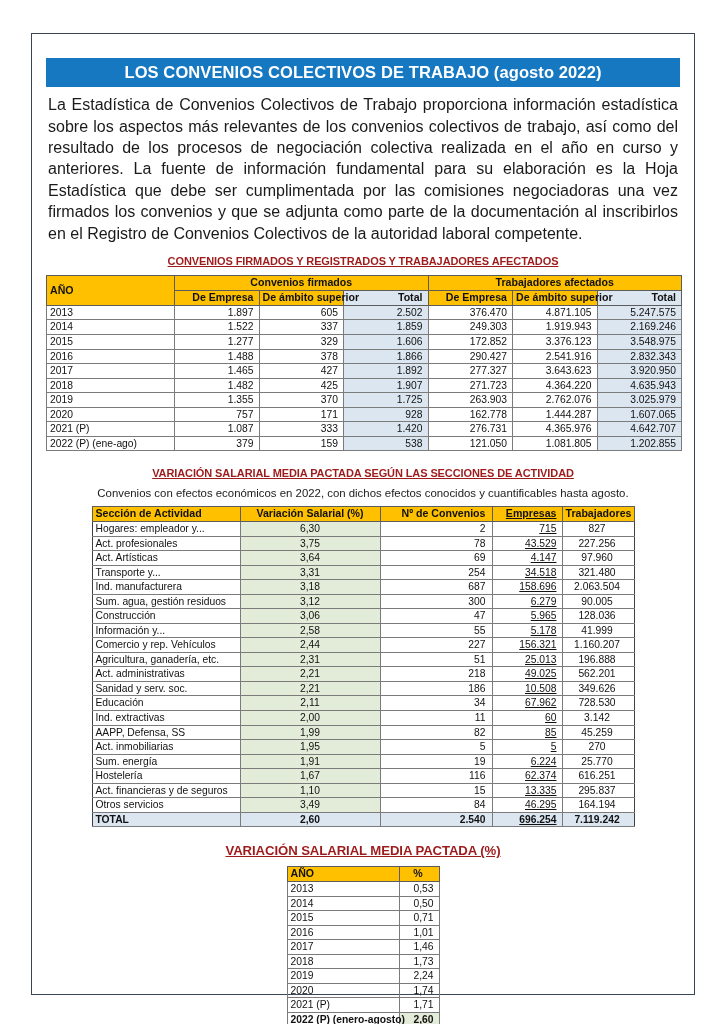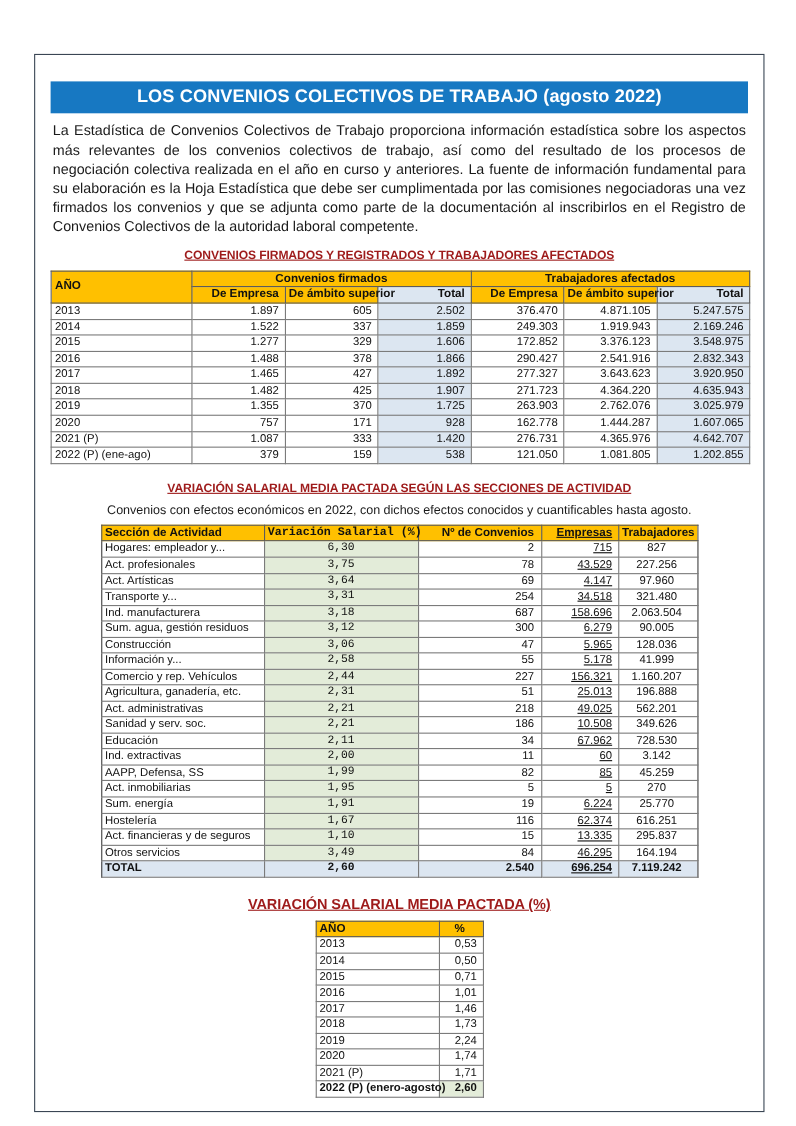--- a/index.html
+++ b/index.html
@@ -10,21 +10,21 @@
     font-family: "Liberation Sans", sans-serif;
   }
   #page {
     position: relative;
     width: 724px; height: 1024px;
     background: #ffffff;
     overflow: hidden;
   }
   .sheet {
     position: absolute;
-    left: 31px; top: 49px;
+    left: 31px; top: 33px;
     width: 664px; height: 962px;
     border: 1px solid #3a4654;
     background: #ffffff;
   }
   .inner {
     padding: 24px 14px 0 14px;
   }
 
   
   .banner {
@@ -34,21 +34,21 @@
     font-size: 16.5px;
     font-weight: bold;
     letter-spacing: .1px;
     padding: 5px 4px 6px 4px;
     line-height: 1.1;
   }
 
   
   .intro {
     margin: 7px 2px 0 2px;
-    font-size: 13px;
+    font-size: 16px;
     line-height: 1.34;
     text-align: justify;
     color: #1a1a1a;
   }
 
   
   .red-head {
     color: #9e1b1b;
     font-weight: bold;
     text-align: center;
@@ -106,21 +106,21 @@
   #tbl1 .c-tot2  { width: 82px;  text-align: right; padding-right: 5px; }
   #tbl1 td.body-cell { height: 12.2px; }
 
   
   #tbl2 {
     width: 542px;
     margin: 0 auto;
     table-layout: fixed;
   }
   #tbl2 .c-sec  { width: 148px; text-align: left; padding-left: 3px; }
-  #tbl2 .c-var  { width: 140px; text-align: center; font-family: Liberation Mono, monospace; }
+  #tbl2 .c-var  { width: 140px; text-align: center; }
   #tbl2 .c-num  { width: 112px; text-align: right; padding-right: 6px; }
   #tbl2 .c-epr  { width: 70px;  text-align: right; padding-right: 5px; text-decoration: underline; }
   #tbl2 .c-trb  { width: 72px;  text-align: center; padding-right: 5px; }
   #tbl2 td { height: 13.2px; }
   #tbl2 .total-row td { font-weight: bold; background: #dce6f1; }
   #tbl2 .total-row td.c-var { text-align: center; }
   #tbl2 tr td:first-child { border-left: 1px solid #3f3f3f; }
   #tbl2 tr td:last-child { border-right: 1px solid #404040; }
 
   

